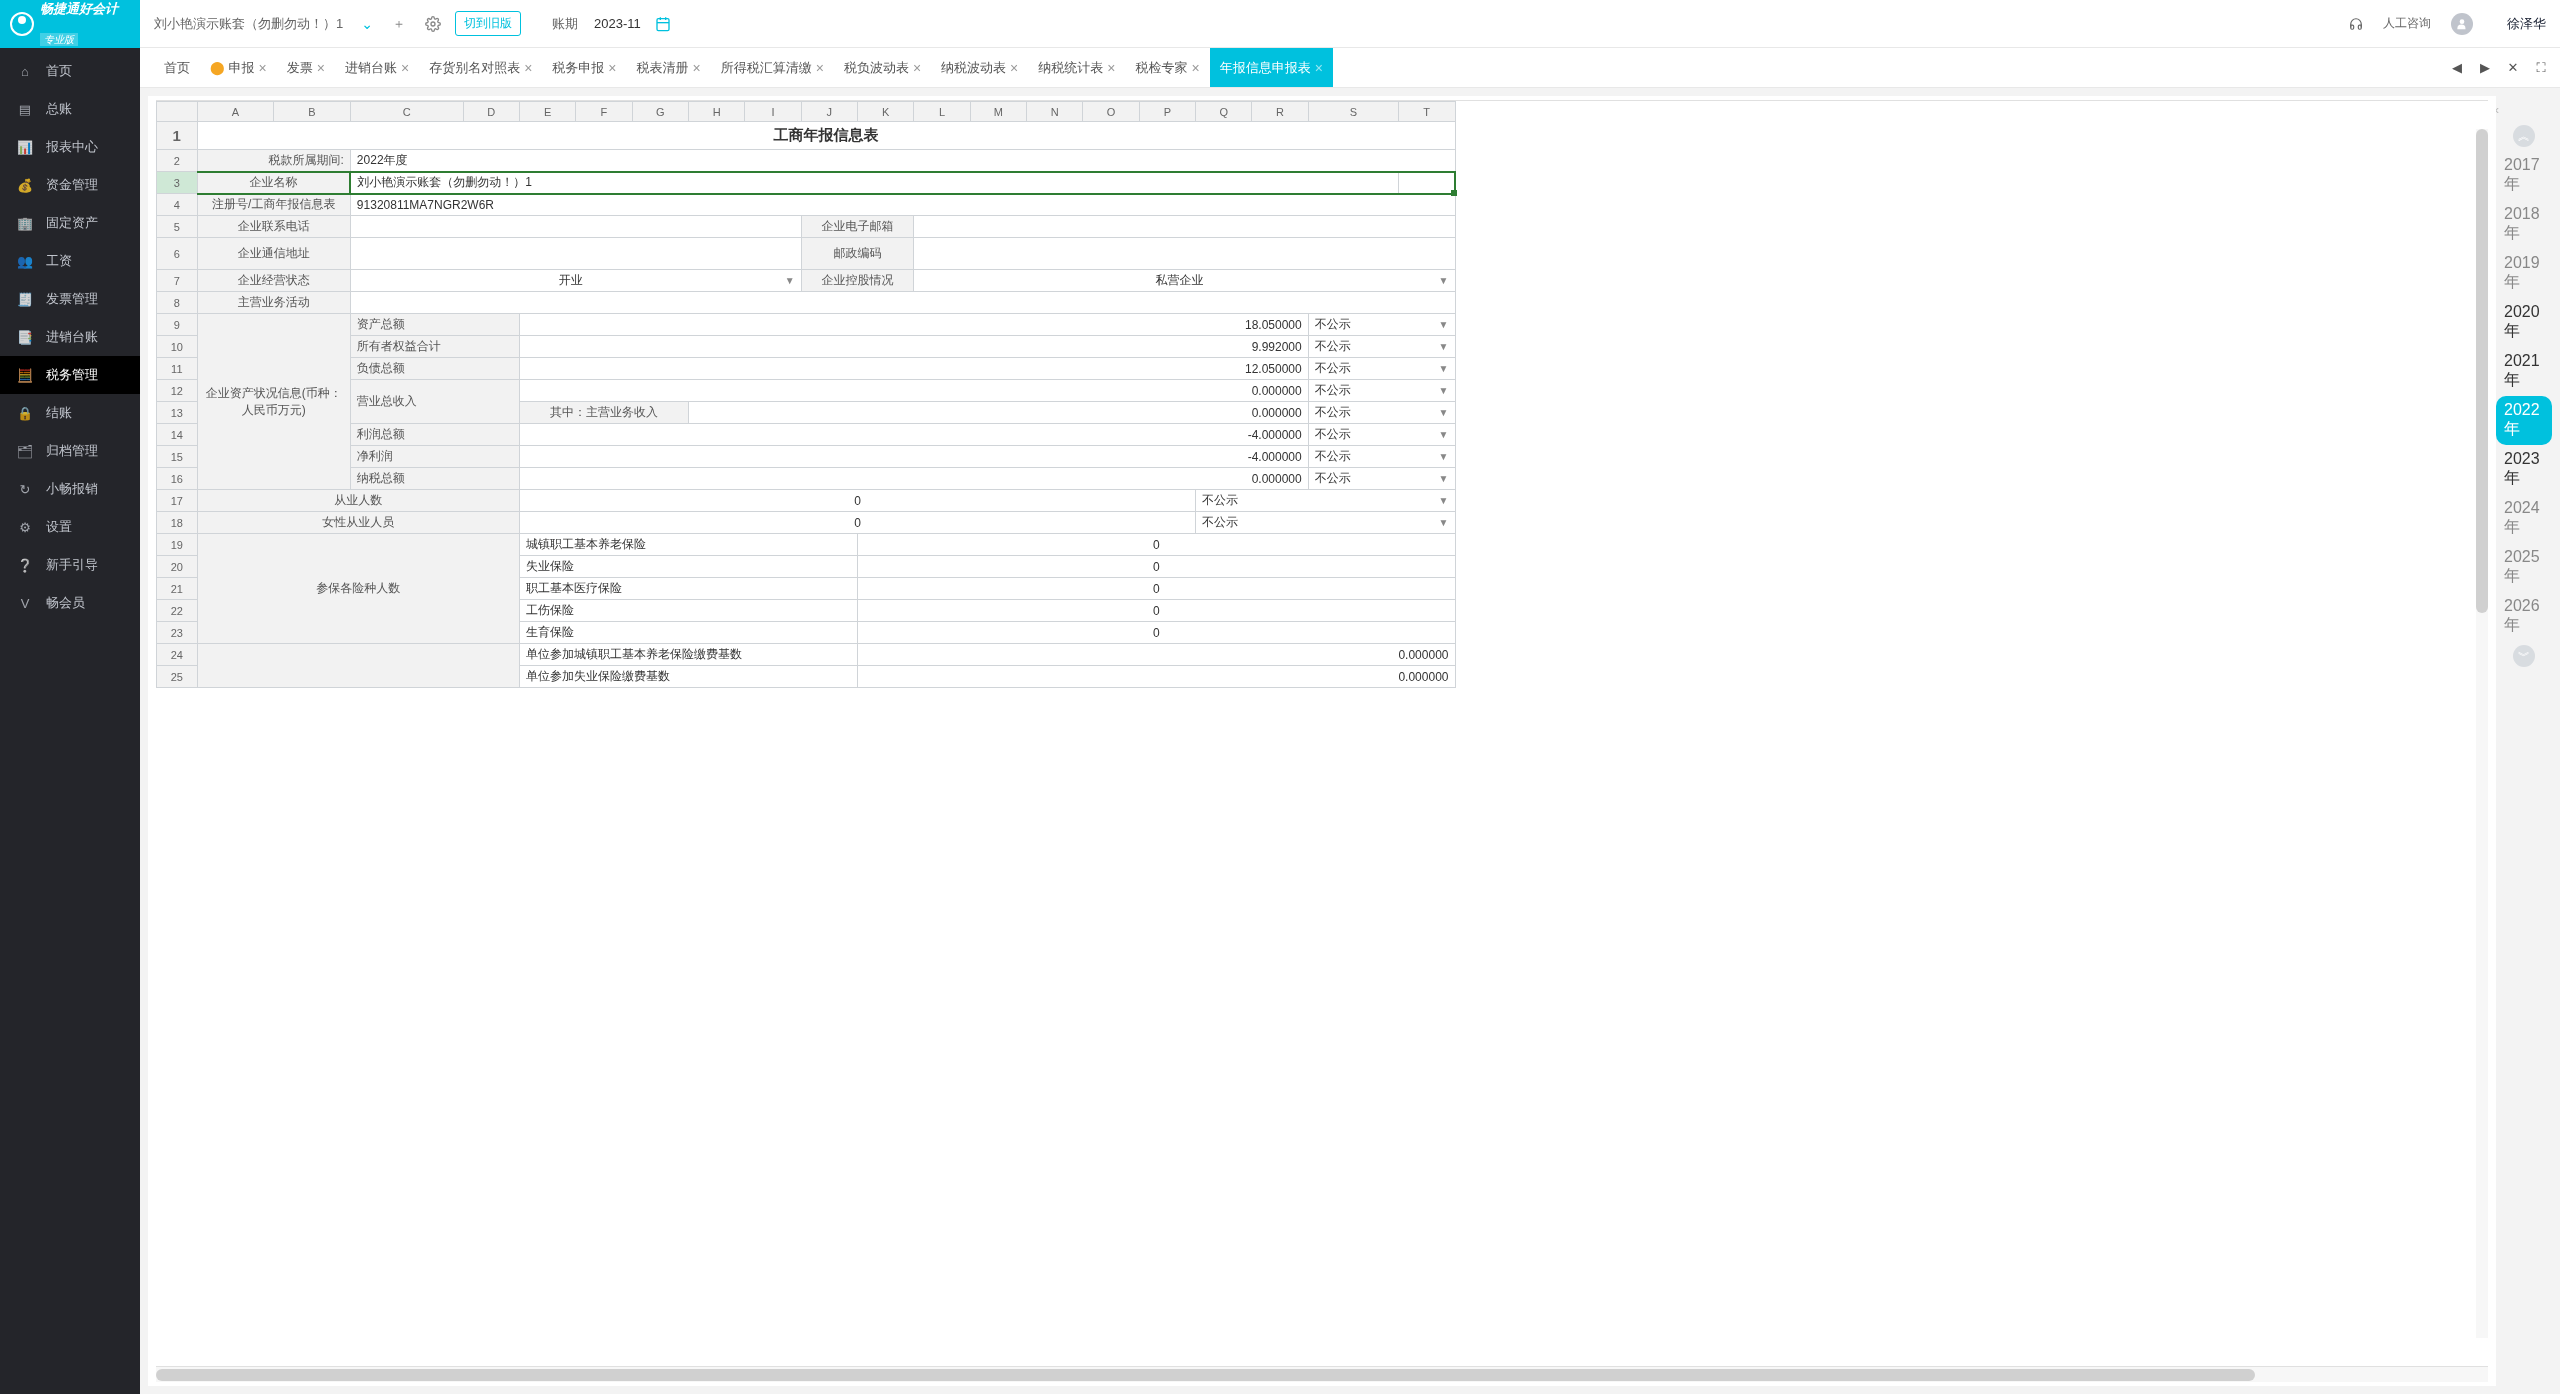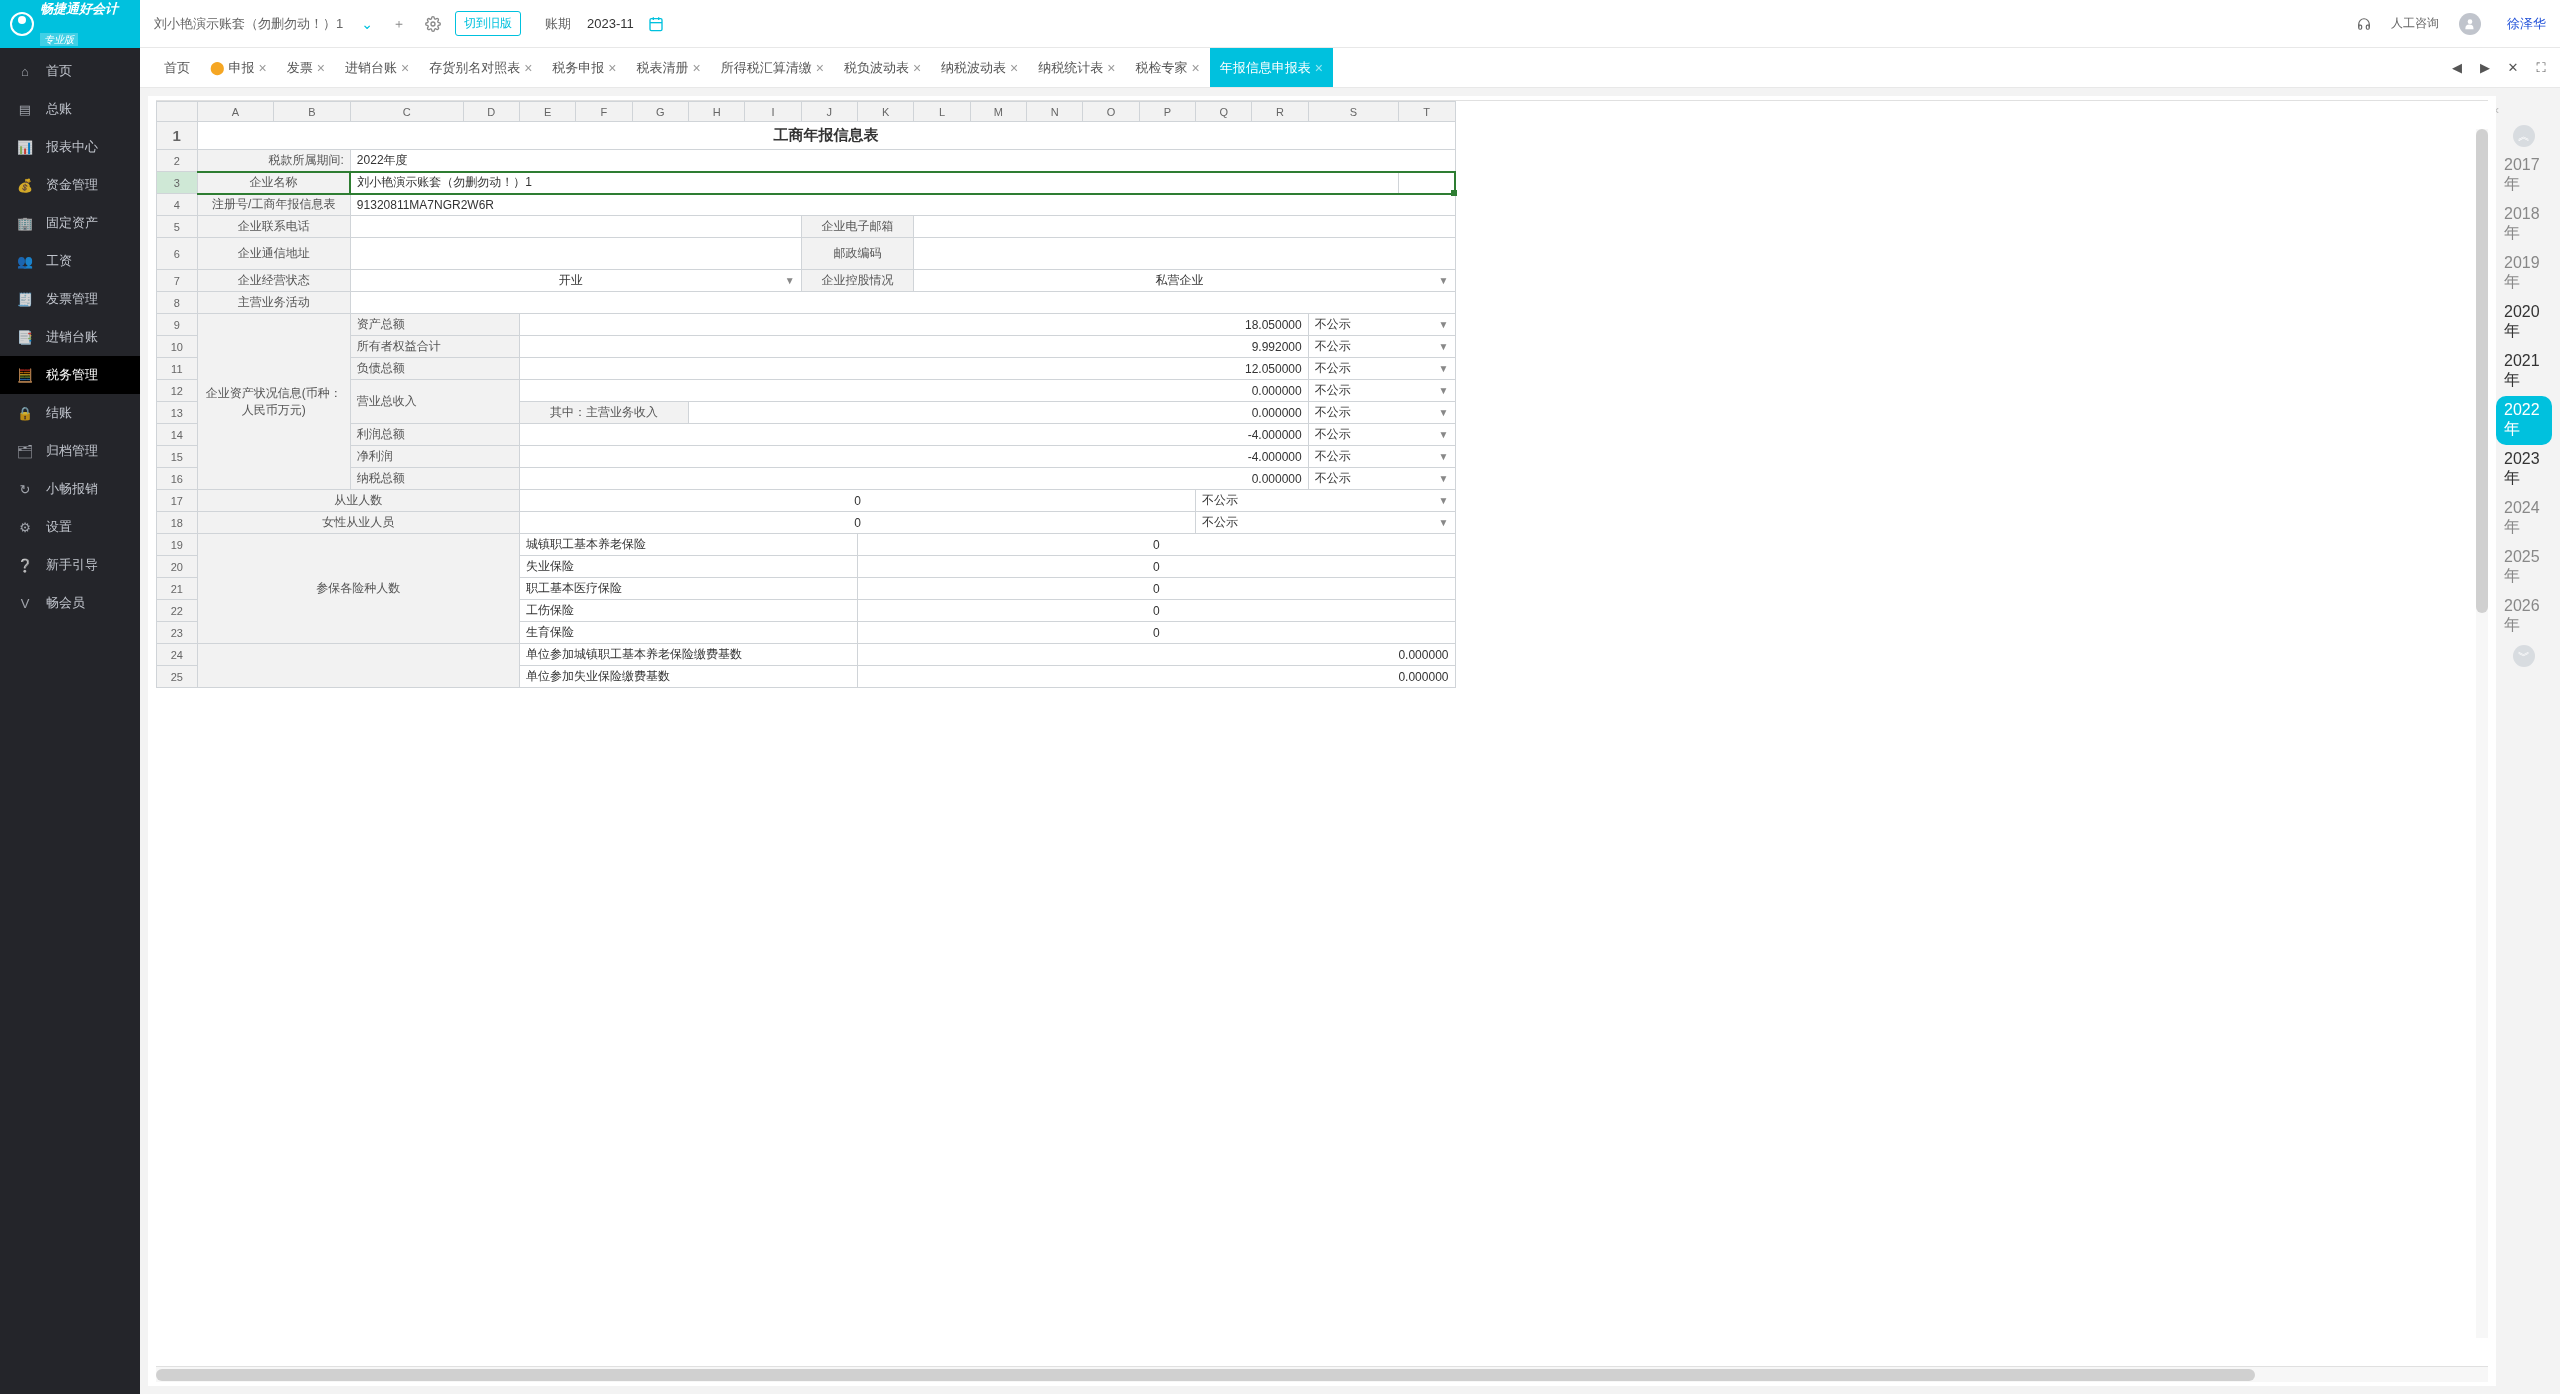--- a/index.html
+++ b/index.html
@@ -21,27 +21,27 @@
 
 
 .main { flex: 1; display: flex; flex-direction: column; min-width: 0; }
 
 
 .topbar { height: 48px; border-bottom: 1px solid #e8e8e8; display: flex; align-items: center; padding: 0 14px; gap: 10px; }
 .acct-name { color: #666; font-size: 13px; margin-right: 4px; }
 .chev-down { color: #00c1de; font-size: 14px; cursor: pointer; padding: 4px; }
 .icon-btn { width: 24px; height: 24px; display: inline-flex; align-items: center; justify-content: center; cursor: pointer; color: #888; }
 .old-btn { border: 1px solid #00c1de; color: #00c1de; padding: 3px 8px; border-radius: 3px; font-size: 12px; cursor: pointer; }
-.period-lbl { color: #666; margin-left: 14px; }
+.period-lbl { color: #666; margin-left: 21px; }
 .period-val { color: #333; margin-left: 6px; }
 .cal-icon { color: #00c1de; cursor: pointer; }
 .topbar-spacer { flex: 1; }
 .consult { display: flex; align-items: center; gap: 20px; color: #666; cursor: pointer; font-size: 12px; }
 .avatar { width: 22px; height: 22px; background: #c0c4cc; border-radius: 50%; display: inline-flex; align-items: center; justify-content: center; color: #fff; font-size: 12px; margin-left: 10px; }
-.username { color: #1d4ed8; margin-left: 16px; }
+.username { color: #0f172a; margin-left: 24px; }
 
 
 .tabbar { height: 40px; border-bottom: 1px solid #e8e8e8; display: flex; align-items: stretch; padding-left: 14px; position: relative; }
 .tabs-scroll { flex: 1; display: flex; align-items: center; overflow: hidden; }
 .tab { padding: 0 10px; height: 100%; display: flex; align-items: center; gap: 4px; color: #555; font-size: 13px; cursor: pointer; white-space: nowrap; }
 .tab.active { background: #00c1de; color: #fff; }
 .tab-close { font-size: 14px; opacity: 0.6; cursor: pointer; }
 .tab-ctrl { display: flex; align-items: center; gap: 2px; padding: 0 6px; }
 .tab-ctrl .icon-btn { width: 26px; color: #555; }
 

